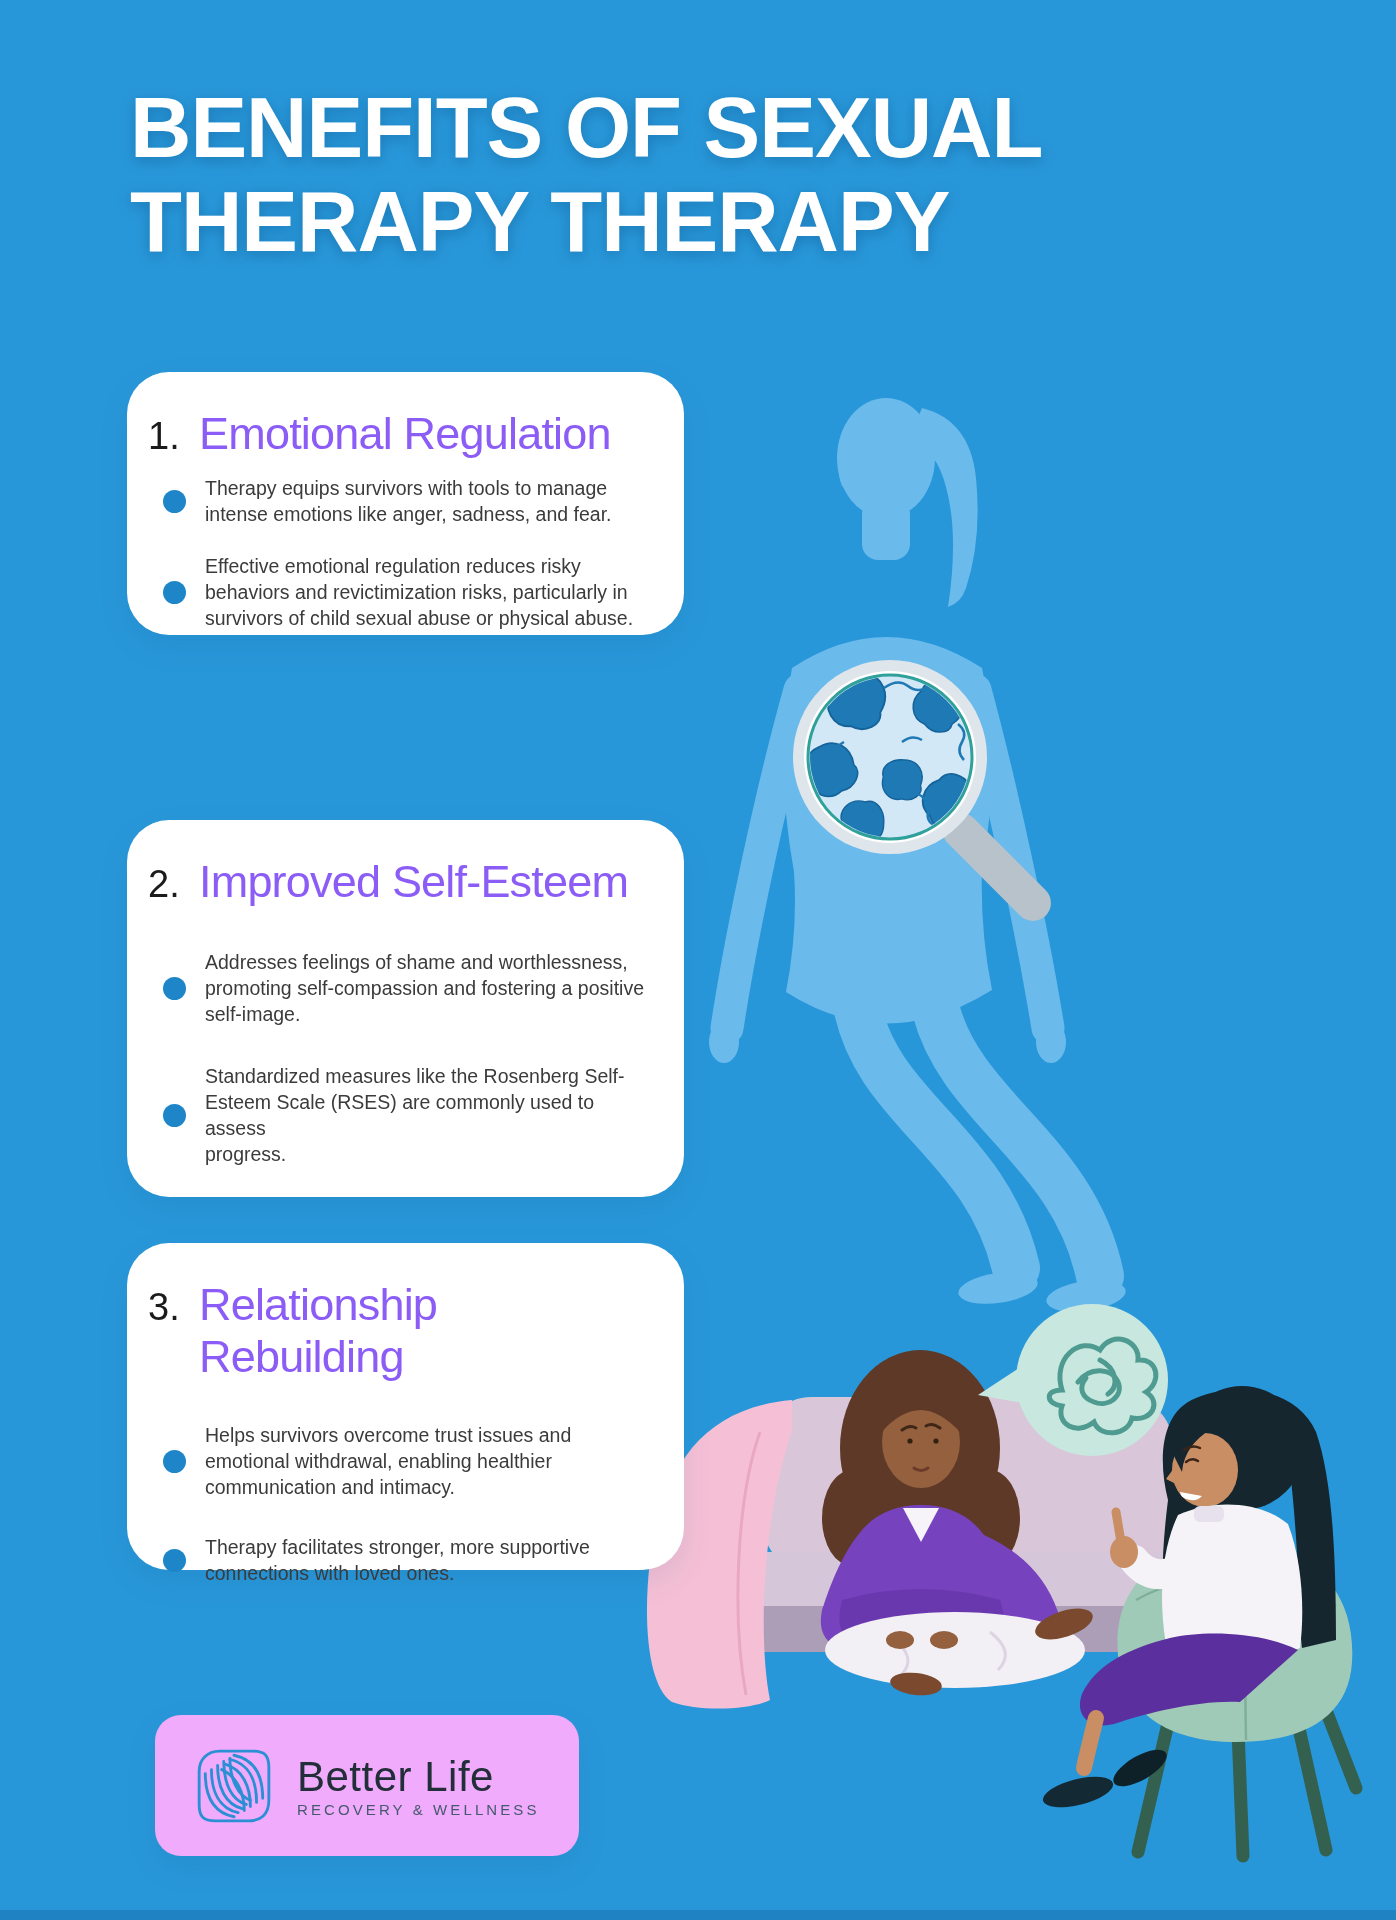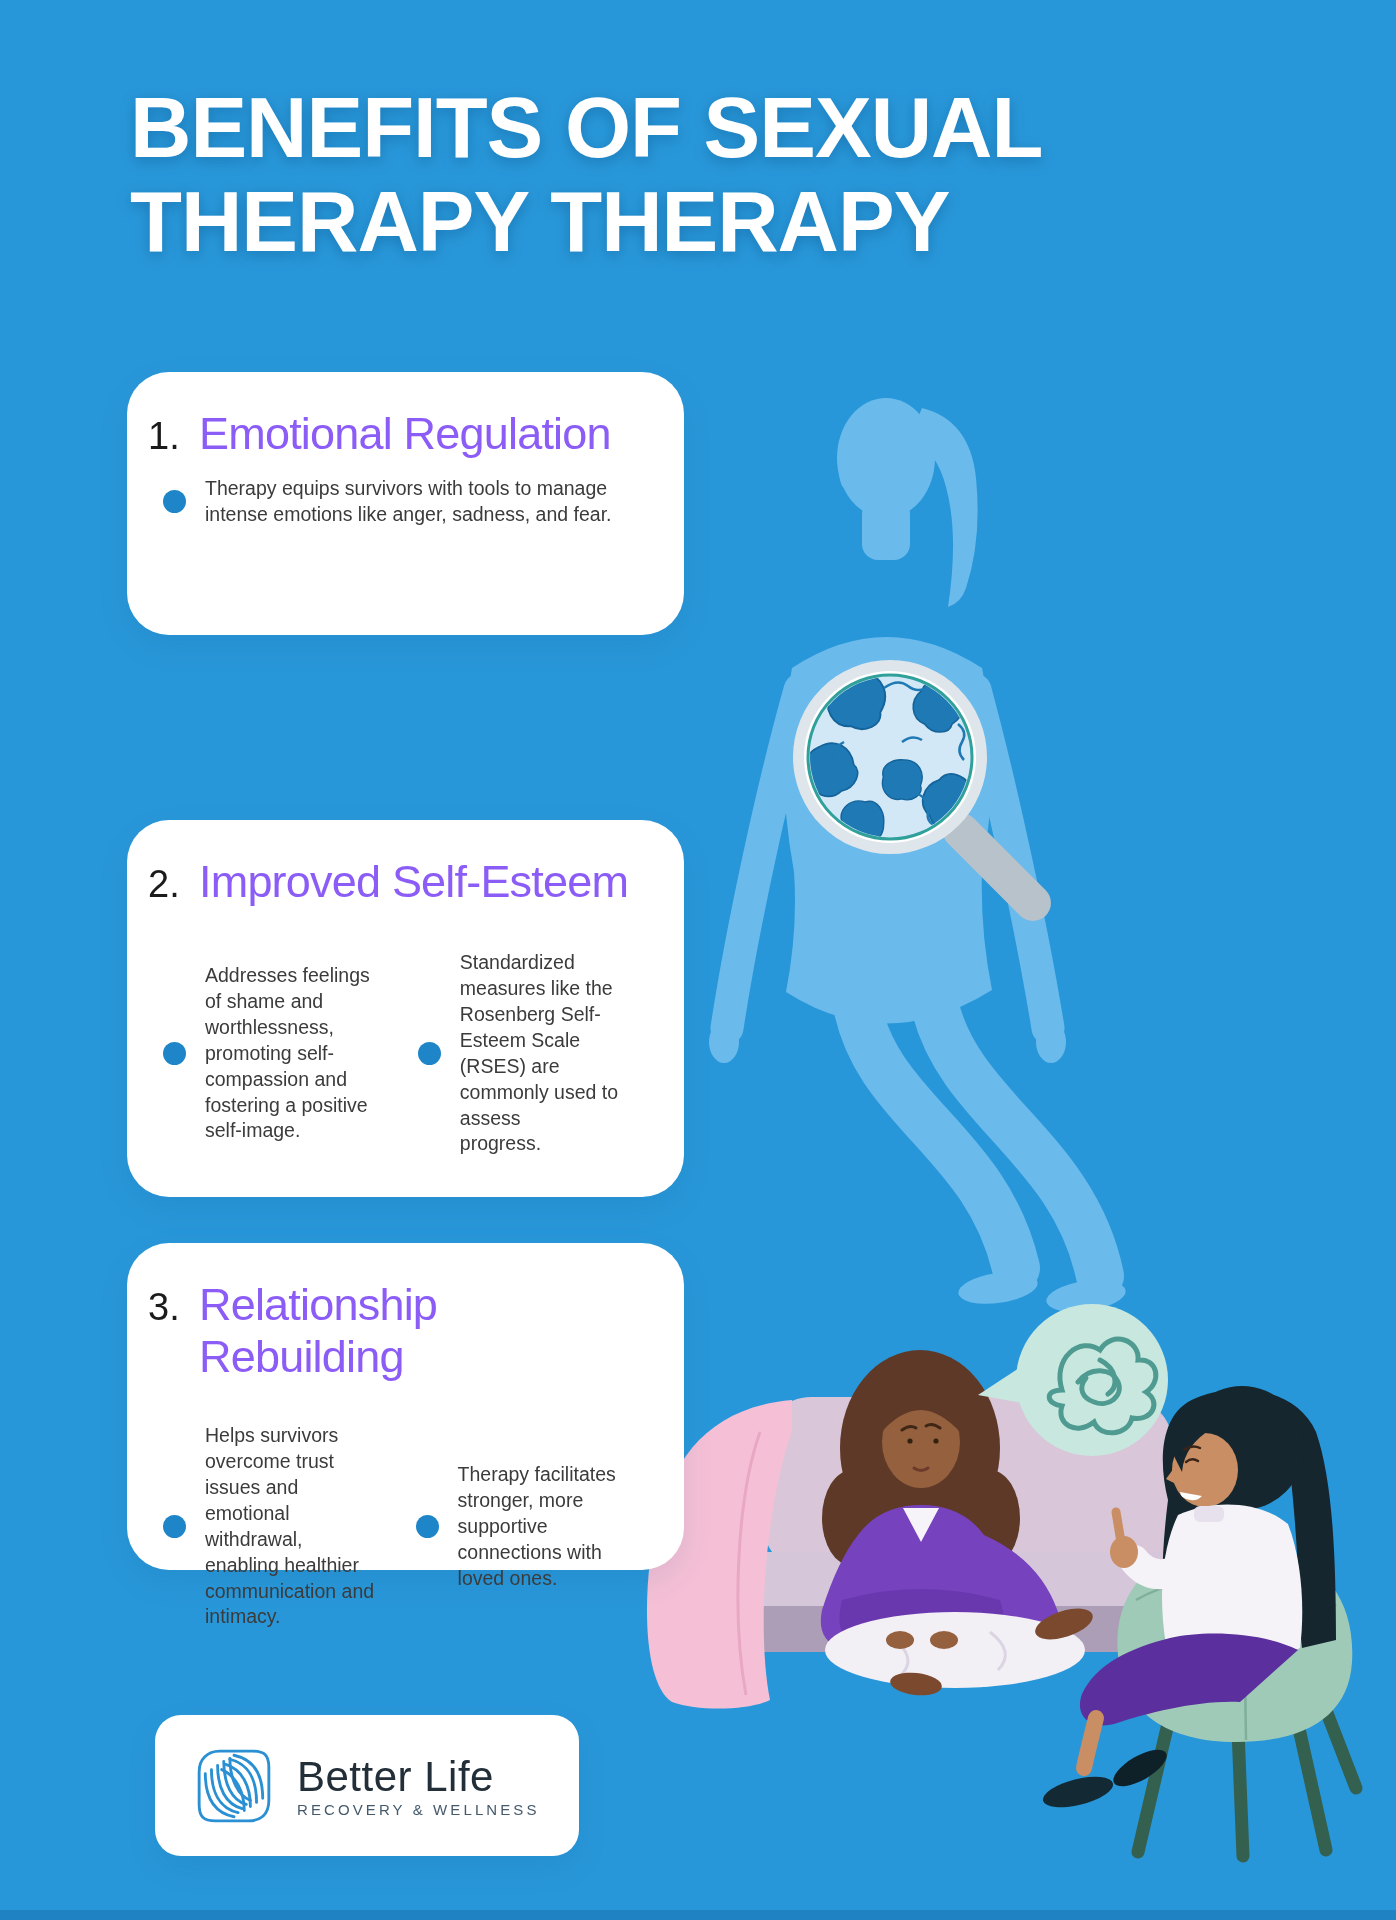--- a/index.html
+++ b/index.html
@@ -29,32 +29,32 @@
     position:absolute;left:127px;width:557px;background:#FFFFFF;border-radius:42px;
     box-sizing:border-box;padding:36px 40px 0 36px;
     box-shadow:0 12px 30px rgba(15,80,130,.10);
   }
   .card-1{top:372px;height:263px;}
   .card-2{top:820px;height:377px;}
   .card-3{top:1243px;height:327px;}
   .card-head{display:flex;gap:14px;align-items:baseline;margin-left:-15px;}
   .card-num{font-size:38px;font-weight:500;color:#1b1b1b;min-width:37px;}
   .card-heading{font-size:45px;font-weight:400;color:#8b5cf6;letter-spacing:-.8px;}
-  .bullets{display:flex;flex-direction:row;justify-content:space-between;}
+  .bullets{display:flex;flex-direction:column;justify-content:space-between;}
   .card-1 .bullets{margin-top:16px;gap:26px;}
   .card-2 .bullets{margin-top:42px;gap:36px;}
   .card-3 .bullets{margin-top:40px;gap:34px;}
   .bullet{display:flex;gap:19px;align-items:center;}
   .dot{width:23px;height:23px;border-radius:50%;background:#1E86C8;flex:none;}
   .bullet-text{
     font-size:19.5px;line-height:1.33;color:#3B3B3B;white-space:pre-line;
   }
 
   .logo-card{
-    position:absolute;left:155px;top:1715px;width:424px;height:141px;background:#ffffff;
+    position:absolute;left:155px;top:1715px;width:424px;height:141px;background:#f0abfc;
     border-radius:26px;display:flex;align-items:center;box-sizing:border-box;
     padding-left:38px;gap:22px;box-shadow:0 12px 30px rgba(15,80,130,.10);
   }
   .logo-icon{width:82px;height:82px;flex:none;}
   .brand-name{font-size:42px;font-weight:500;color:#222E38;letter-spacing:.5px;}
   .brand-tagline{font-size:15px;font-weight:400;color:#44596B;letter-spacing:3.1px;margin-top:0;}
 </style>
 </head>
 <body>
 
@@ -204,20 +204,26 @@
   <div class="card-head">
     <div class="card-num">1.</div>
     <div class="card-heading">Emotional Regulation</div>
   </div>
   <div class="bullets">
     <div class="bullet">
       <div class="dot"></div>
       <div class="bullet-text">Therapy equips survivors with tools to manage
 intense emotions like anger, sadness, and fear.</div>
     </div>
+    <div class="bullet">
+      <div class="dot"></div>
+      <div class="bullet-text">Effective emotional regulation reduces risky
+behaviors and revictimization risks, particularly in
+survivors of child sexual abuse or physical abuse.</div>
+    </div>
   </div>
 </div>
 
 <div class="card card-2">
   <div class="card-head">
     <div class="card-num">2.</div>
     <div class="card-heading">Improved Self-Esteem</div>
   </div>
   <div class="bullets">
     <div class="bullet">

